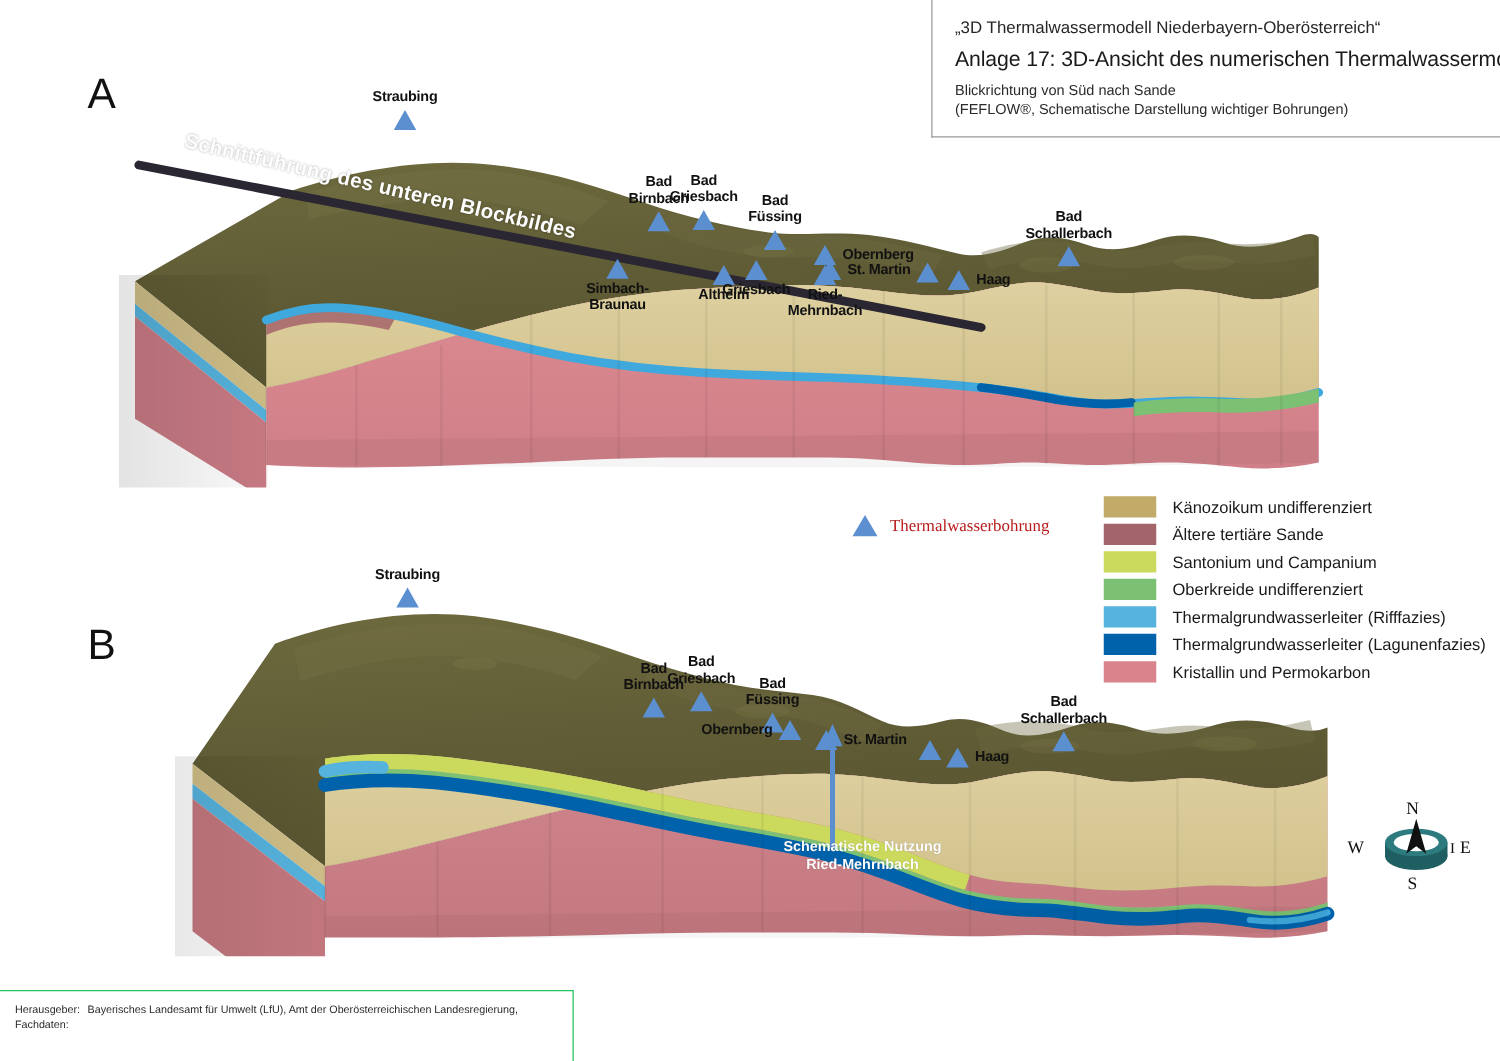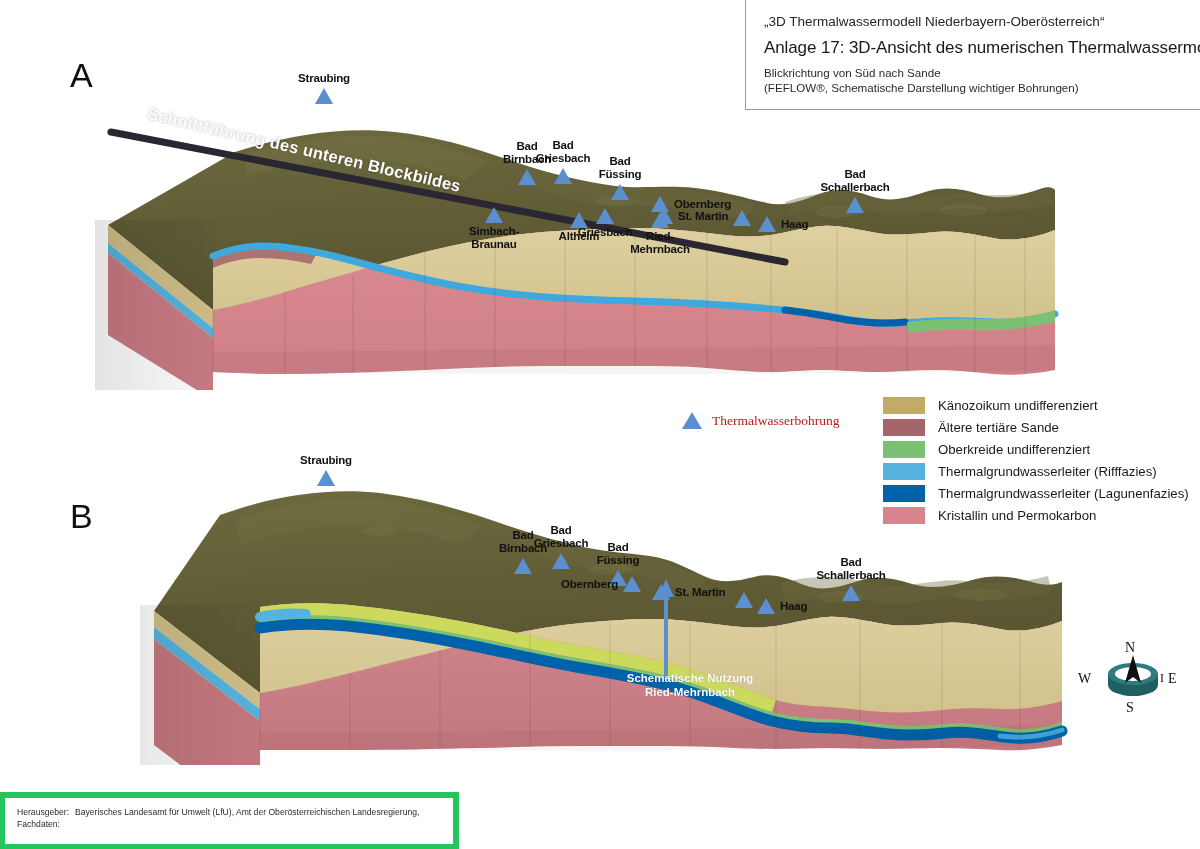--- a/index.html
+++ b/index.html
@@ -45,21 +45,21 @@
     color: #2b2b2b;
     line-height: 14.5px;
     white-space: nowrap;
   }
 
   
   #footer-box {
     position: absolute;
     left: -1px; top: 792px;
     width: 460px; height: 58px;
-    border: 6px solid #22c55e;
+    border: 1px solid #22c55e;
     background: #ffffff;
     padding: 9px 0 0 12px;
     z-index: 40;
   }
   .foot-row { display: flex; font-size: 8.6px; line-height: 11.6px; color: #2b2b2b; }
   .foot-key { width: 58px; flex: none; }
   .foot-val { flex: 1; }
 
   
   .block-letter {
@@ -634,20 +634,24 @@
 <div id="geo-legend">
     <div class="leg-row">
       <div class="leg-sw" style="background: rgb(194, 171, 104);"></div>
       <div class="leg-txt">Känozoikum undifferenziert</div>
     </div>
     <div class="leg-row">
       <div class="leg-sw" style="background: rgb(163, 100, 106);"></div>
       <div class="leg-txt">Ältere tertiäre Sande</div>
     </div>
     <div class="leg-row">
+      <div class="leg-sw" style="background: rgb(203, 217, 92);"></div>
+      <div class="leg-txt">Santonium und Campanium</div>
+    </div>
+    <div class="leg-row">
       <div class="leg-sw" style="background: rgb(124, 193, 115);"></div>
       <div class="leg-txt">Oberkreide undifferenziert</div>
     </div>
     <div class="leg-row">
       <div class="leg-sw" style="background: rgb(86, 179, 221);"></div>
       <div class="leg-txt">Thermalgrundwasserleiter (Rifffazies)</div>
     </div>
     <div class="leg-row">
       <div class="leg-sw" style="background: rgb(0, 98, 171);"></div>
       <div class="leg-txt">Thermalgrundwasserleiter (Lagunenfazies)</div>

